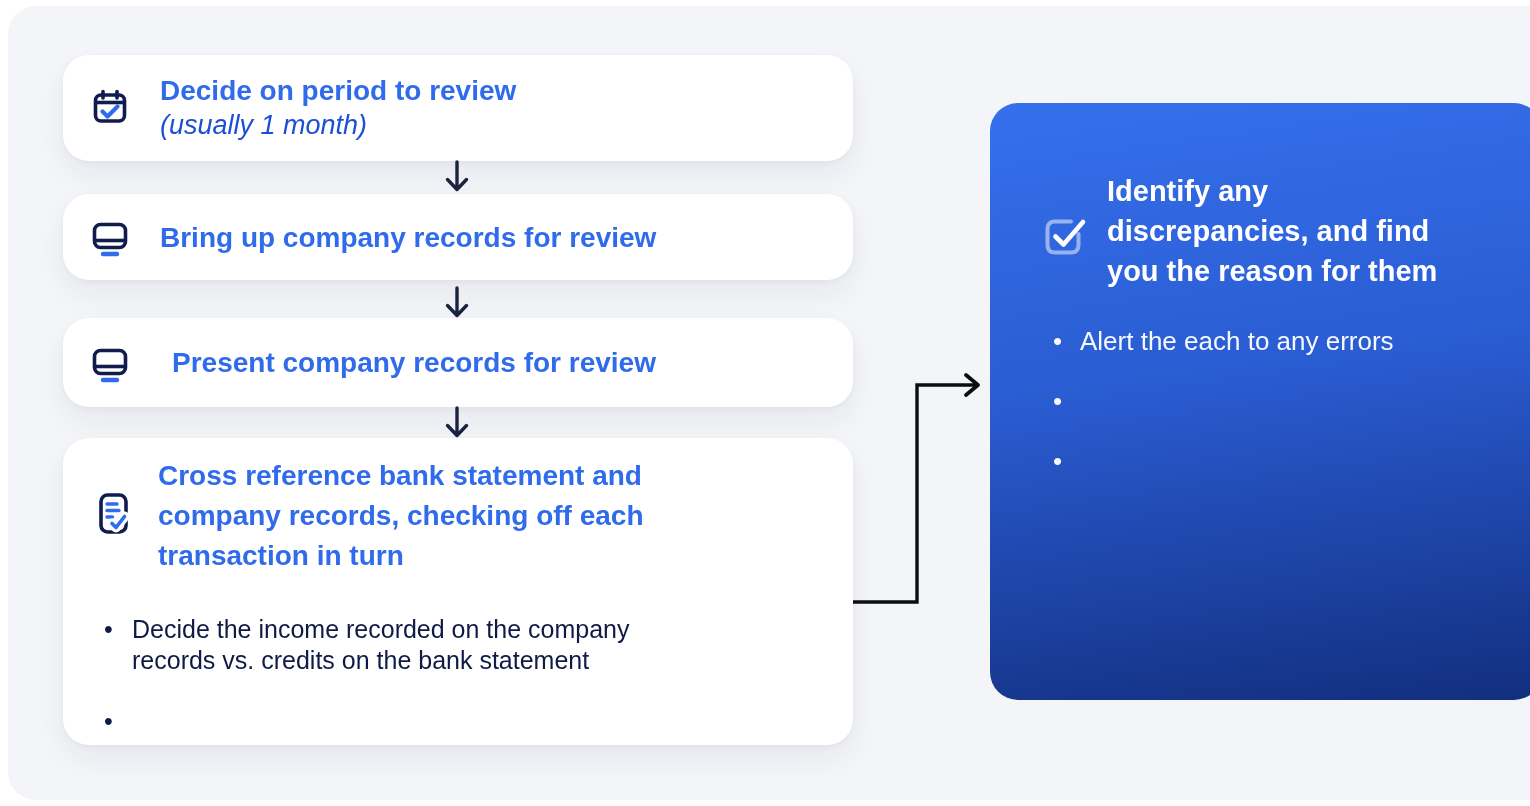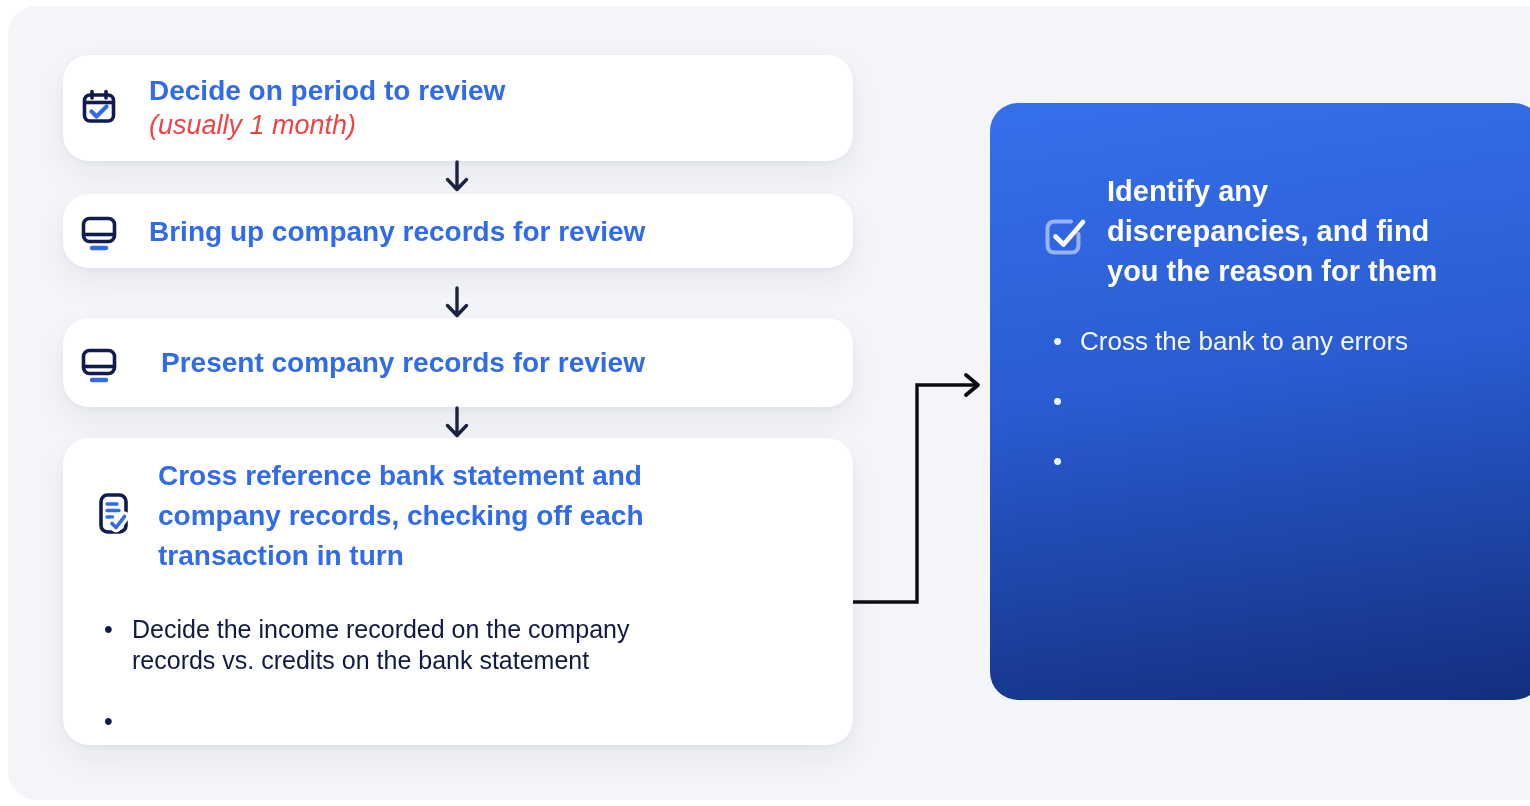--- a/index.html
+++ b/index.html
@@ -10,31 +10,31 @@
   .canvas{position:relative;width:1530px;height:806px;background:#ffffff;overflow:hidden;}
   .panel{
     position:absolute;left:8px;top:6px;width:1555px;height:794px;
     background:#f4f5f8;border-radius:28px;
   }
   .card{
     position:absolute;left:63px;width:790px;background:#ffffff;border-radius:26px;
     box-shadow:0 14px 30px rgba(20,35,90,0.06),0 2px 6px rgba(20,35,90,0.04);
     box-sizing:border-box;
   }
-  .card.flexrow{display:flex;align-items:center;padding-left:14px;}
+  .card.flexrow{display:flex;align-items:center;padding-left:25px;}
   .step-icon{flex:0 0 auto;width:44px;height:44px;}
   .step-title{
     margin-left:28px;font-size:28px;font-weight:bold;color:#2f6bea;line-height:33px;
   }
-  .step-sub{font-size:27px;font-style:italic;font-weight:normal;color:#ef4444;line-height:36px;}
+  .step-sub{font-size:27px;font-style:italic;font-weight:normal;color:#1d4ed8;line-height:36px;}
   .preline{white-space:pre-line;}
   
   #card1{top:55px;height:106px;}
   
-  #card2{top:194px;height:74px;text-align:right;}
+  #card2{top:194px;height:86px;text-align:right;}
   #card3{top:318px;height:89px;gap:12px;}
   
   #card4{top:438px;height:307px;}
   #card4 .icon-abs{position:absolute;left:28px;top:52px;width:44px;height:48px;}
   #card4 .title4{margin-left:95px;padding-top:18px;font-size:28px;font-weight:bold;color:#2f6bea;line-height:40px;}
   .bullets{list-style:none;margin:0;padding:0;}
   #card4 .bullets{margin:38px 30px 0 41px;}
   .bullets li{display:flex;align-items:flex-start;}
   #card4 .bullets li{margin-bottom:30px;font-size:25px;line-height:31px;color:#101a45;}
   .dot{flex:0 0 auto;}
@@ -162,21 +162,21 @@
         <path d="M35 12.5 H19 Q11.5 12.5 11.5 20 V36 Q11.5 43.5 19 43.5 H35 Q42.5 43.5 42.5 36 V25" stroke="rgba(255,255,255,0.5)" stroke-width="4" stroke-linecap="round"></path>
         <path d="M19.5 27.5 L27.5 35.5 L47 13" stroke="#ffffff" stroke-width="4.6" stroke-linecap="round" stroke-linejoin="round"></path>
       </svg>
     </span>
     <div class="res-title preline">Identify any
 discrepancies, and find
 you the reason for them</div>
     <ul class="bullets">
       <li>
         <span class="dot">•</span>
-        <span class="preline">Cross the bank to any errors</span>
+        <span class="preline">Alert the each to any errors</span>
       </li>
       <li>
         <span class="dot">•</span>
       </li>
       <li>
         <span class="dot">•</span>
       </li>
     </ul>
   </div>
 </div>

